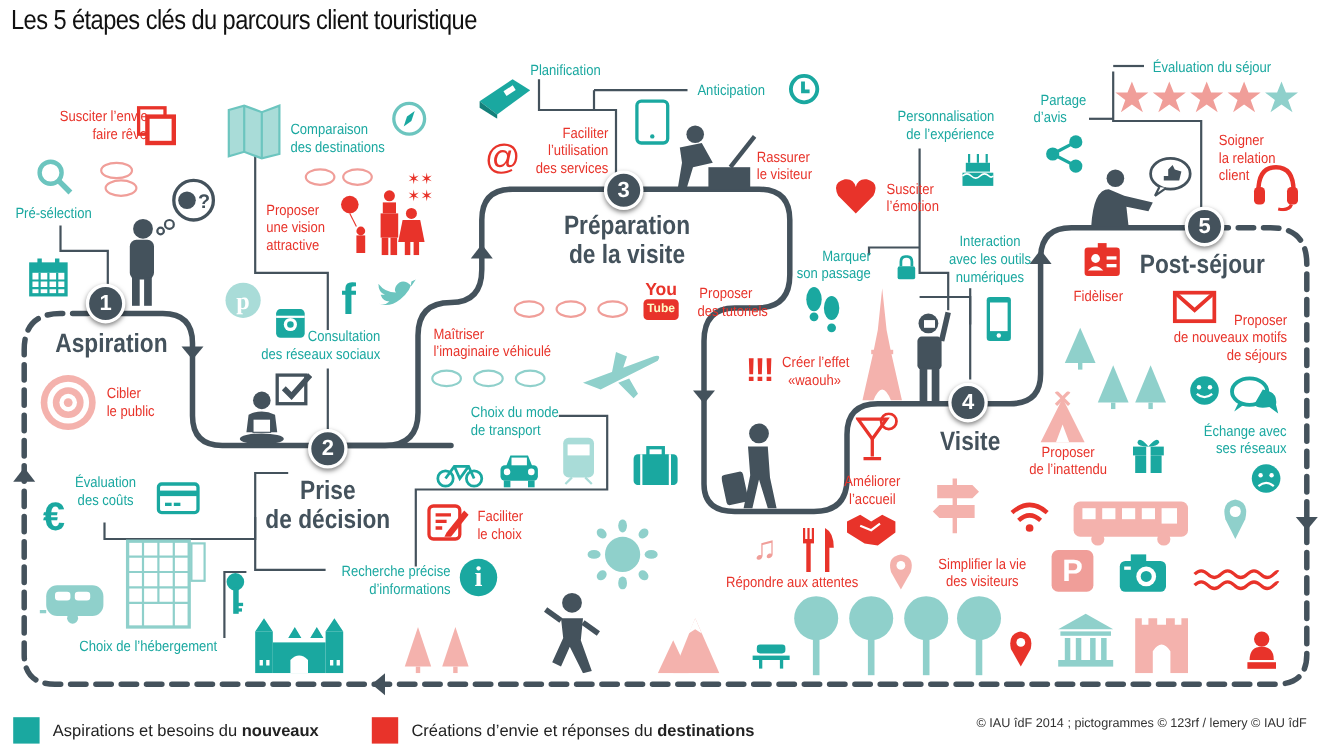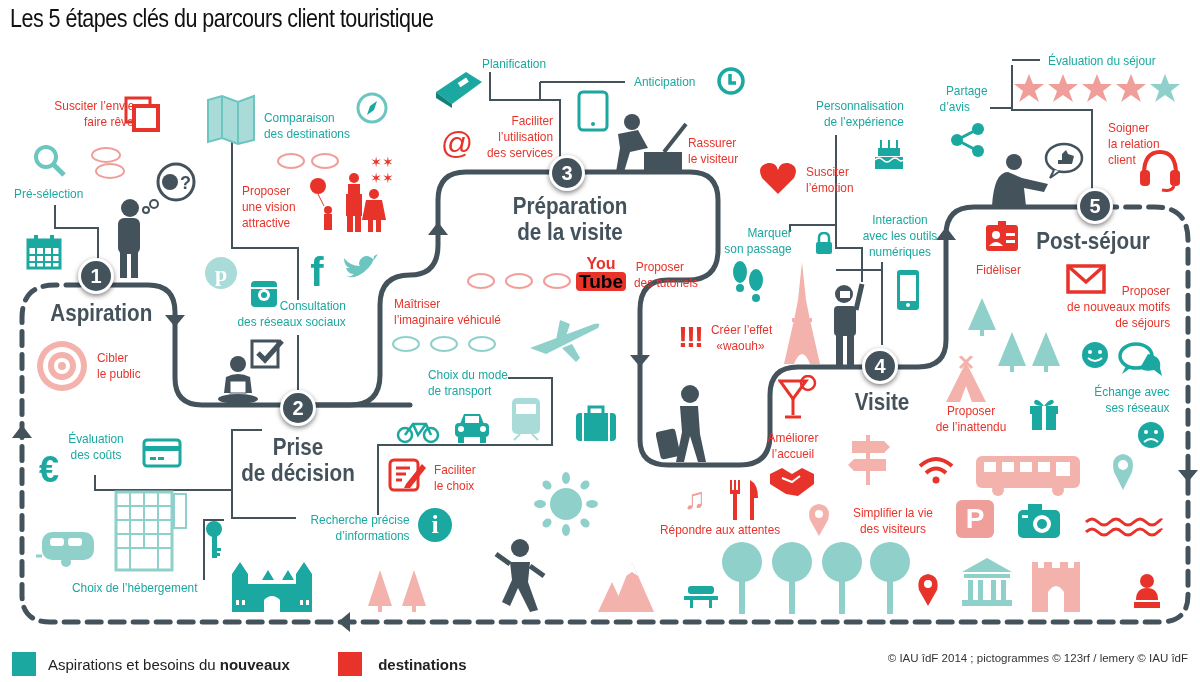--- a/index.html
+++ b/index.html
@@ -475,21 +475,21 @@
       <g fill="none" stroke="#8fd0cb" stroke-width="2">
         <ellipse cx="16" cy="11" rx="13" ry="7"></ellipse>
         <ellipse cx="54" cy="11" rx="13" ry="7"></ellipse>
         <ellipse cx="92" cy="11" rx="13" ry="7"></ellipse>
       </g>
     </svg>
 </div>
 
 <div class="ic" style="left:583px;top:253px;width:36px;height:40px;flex-direction:column;font-family:'Liberation Sans',sans-serif;font-weight:bold;line-height:17px;">
   <span style="color:#e8332a;font-size:16px;">You</span>
-  <span style="background:#e8332a;color:#000000;font-size:19px;padding:1px 3px;border-radius:4px;">Tube</span>
+  <span style="background:#e8332a;color:#fef9c3;font-size:11px;padding:1px 3px;border-radius:4px;">Tube</span>
 </div>
 
 <div class="ic" style="left:432px;top:68px;width:52px;height:40px;">
   <svg width="52" height="40">
       <path d="M4 24 L34 4 L50 14 L20 36 Z" fill="#1aa8a0"></path>
       <path d="M4 24 L4 30 L20 40 L20 36 Z" fill="#13807a"></path>
       <rect x="26" y="12" width="10" height="5" fill="#fff" transform="rotate(-33 31 14)"></rect>
     </svg>
 </div>
 
@@ -893,17 +893,17 @@
       <path d="M8 22 Q15 16 22 22" fill="none" stroke="#fff" stroke-width="2"></path>
     </svg>
 </div>
 
 <div class="legend" style="left:12px;justify-content:center;">
   <div class="sw" style="background:#1aa8a0;"></div>
   <span>Aspirations et besoins du </span>&nbsp;<b>nouveaux</b>
 </div>
 <div class="legend" style="left:338px;">
   <div class="sw" style="background:#e8332a;"></div>
-  &nbsp;<b>destinations</b>
+  <span>Créations d’envie et réponses du </span>&nbsp;<b>destinations</b>
 </div>
 <div class="credit">
   <div>© IAU îdF 2014 ; pictogrammes © 123rf / lemery © IAU îdF</div>
 </div>
 
 </body></html>

